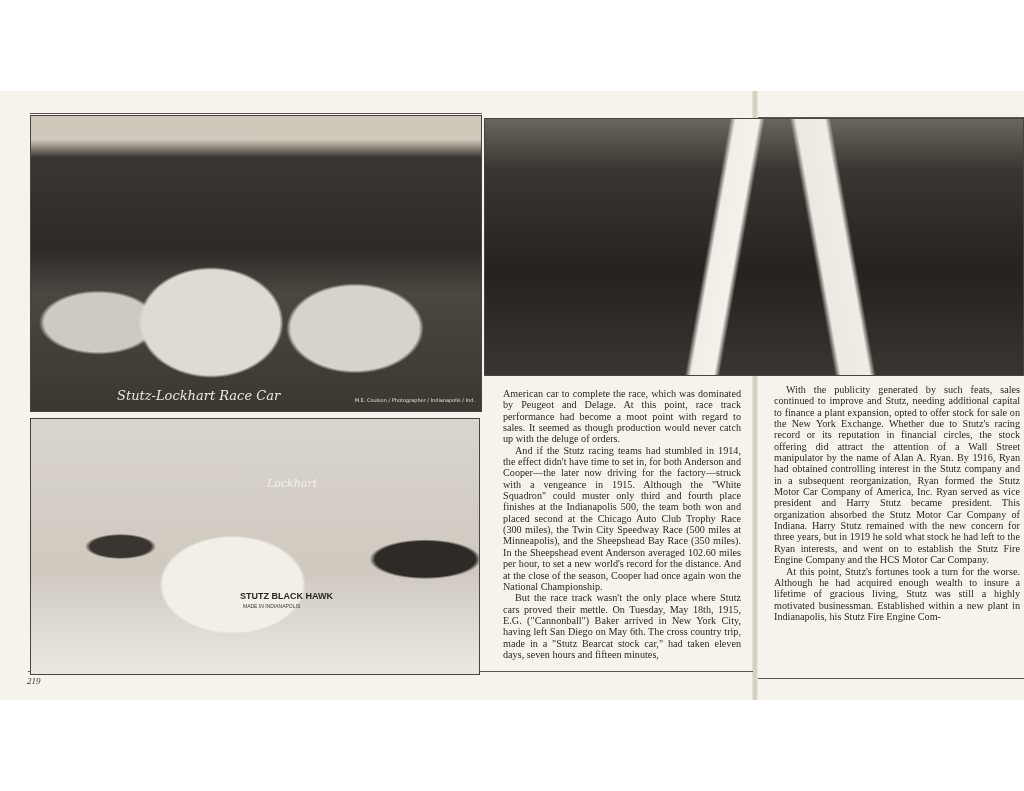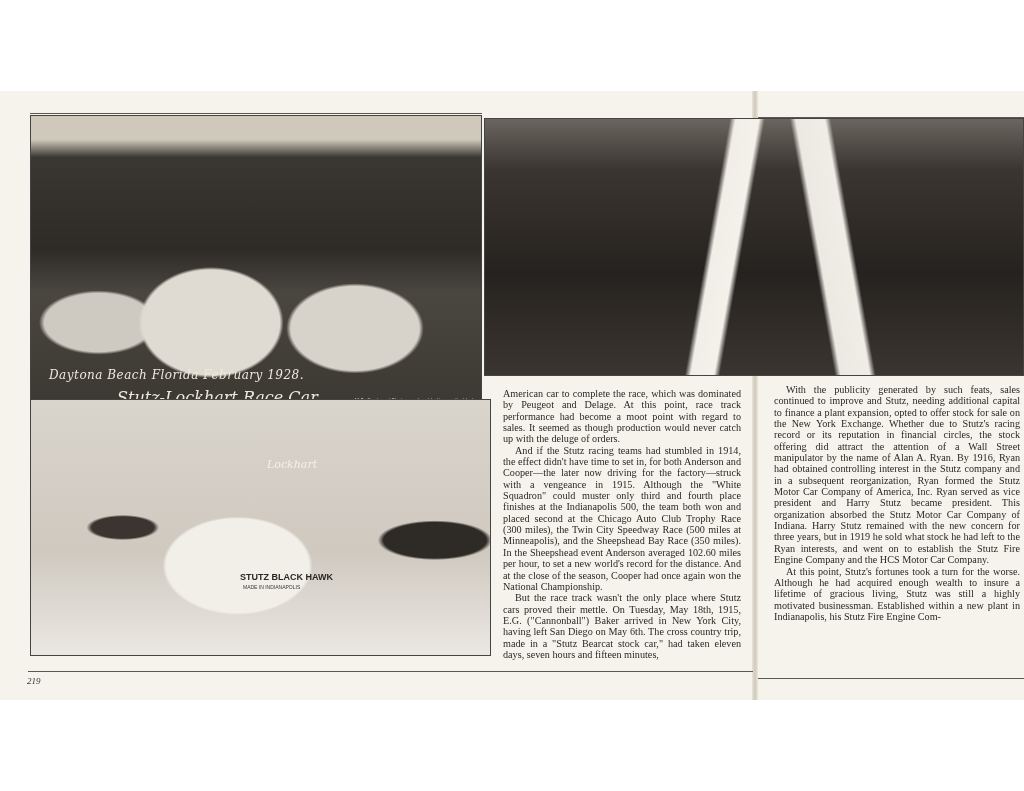--- a/index.html
+++ b/index.html
@@ -5,31 +5,31 @@
   html,body{margin:0;padding:0;}
   body{width:1024px;height:791px;background:#ffffff;position:relative;overflow:hidden;font-family:"Liberation Serif",serif;}
   .spread{position:absolute;left:0;top:91px;width:1024px;height:609px;background:#f6f3ec;}
   .gutter{position:absolute;left:752px;top:91px;width:6px;height:609px;background:linear-gradient(90deg,#e8e3d8,#cfc9bb,#ece7dd);}
   .photo{position:absolute;overflow:hidden;border:1px solid #444;}
   .p1{left:30px;top:115px;width:450px;height:295px;background:
      radial-gradient(ellipse at 40% 70%,#e0dbd2 0 18%,transparent 19%),
      radial-gradient(ellipse at 72% 72%,#d8d3ca 0 14%,transparent 15%),
      radial-gradient(ellipse at 15% 70%,#cfcac1 0 10%,transparent 11%),
      linear-gradient(180deg,#cfc8bb 0%,#cfc8bb 8%,#3a3631 14%,#2e2a26 45%,#4a4640 60%,#3b3731 100%);}
-  .p2{left:30px;top:399px;width:448px;height:255px;background:
+  .p2{left:30px;top:418px;width:448px;height:255px;background:
      radial-gradient(ellipse at 45% 65%,#f2efe9 0 20%,transparent 21%),
      radial-gradient(ellipse at 20% 50%,#3a3530 0 6%,transparent 7%),
      radial-gradient(ellipse at 88% 55%,#2e2a26 0 9%,transparent 10%),
-     linear-gradient(180deg,#d9d4cc 0%,#cfc9c0 60%,#ebe8e2 100%); padding-left: 11px;}
+     linear-gradient(180deg,#d9d4cc 0%,#cfc9c0 60%,#ebe8e2 100%);}
   .p3{left:484px;top:118px;width:538px;height:256px;background:
      linear-gradient(100deg,transparent 0 42%,#f1eee8 43%,#f4f1ea 47%,transparent 48%),
      linear-gradient(80deg,transparent 0 60%,#ece9e2 61%,#f0ede6 66%,transparent 67%),
      linear-gradient(180deg,#6a655e 0%,#3a3530 20%,#26221f 60%,#3a3530 100%);}
   .caption1{position:absolute;left:18px;top:252px;color:#efe9dc;font-family:"DejaVu Serif",serif;font-style:italic;font-size:12px;letter-spacing:0.5px;}
-  .caption2{position:absolute;left:86px;top:272px;color:#efe9dc;font-family:"DejaVu Serif",serif;font-style:italic;font-size:16px;}
+  .caption2{position:absolute;left:86px;top:272px;color:#efe9dc;font-family:"DejaVu Serif",serif;font-style:italic;font-size:13px;}
   .stamp{position:absolute;right:6px;bottom:8px;color:#e6e0d3;font-family:"DejaVu Sans",sans-serif;font-size:5px;line-height:6px;text-align:left;}
   .carlabel{position:absolute;left:193px;top:172px;color:#2a2622;font-family:"Liberation Sans",sans-serif;font-weight:bold;font-size:9px;margin-left:16px;}
   .carsub{position:absolute;left:212px;top:184px;color:#3a3530;font-family:"Liberation Sans",sans-serif;font-size:5px;}
   .lockhart{position:absolute;left:236px;top:58px;color:#f4f0ea;font-style:italic;font-size:11px;font-family:"DejaVu Serif",serif;}
   .col{position:absolute;font-size:10.2px;line-height:11.35px;color:#2b2824;text-align:justify;}
   .col p{margin:0;text-indent:0;}
   .col p.ind{text-indent:12px;}
   .colA{left:503px;top:388px;width:238px;}
   .colB{left:774px;top:384px;width:246px;}
   .pagenum{position:absolute;left:27px;top:676px;font-size:9px;color:#333;font-style:italic;}
@@ -40,21 +40,20 @@
 
 <div class="spread"></div>
 <div class="gutter"></div>
 
 <div class="rule" style="left:30px;top:113px;width:452px;"></div>
 <div class="rule" style="left:758px;top:117px;width:266px;"></div>
 <div class="rule" style="left:28px;top:671px;width:725px;"></div>
 <div class="rule" style="left:758px;top:678px;width:266px;"></div>
 
 <div class="photo p1">
-  <div class="caption1">Daytona Beach Florida February 1928.</div>
   <div class="caption2">Stutz-Lockhart Race Car</div>
   <div class="stamp">M.E. Coulson / Photographer / Indianapolis / Ind.</div>
 </div>
 
 <div class="photo p2">
   <div class="lockhart">Lockhart</div>
   <div class="carlabel">STUTZ BLACK HAWK</div>
   <div class="carsub">MADE IN INDIANAPOLIS</div>
 </div>
 

